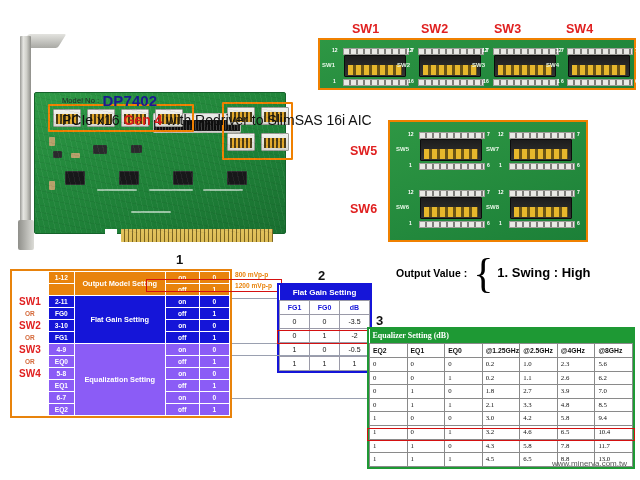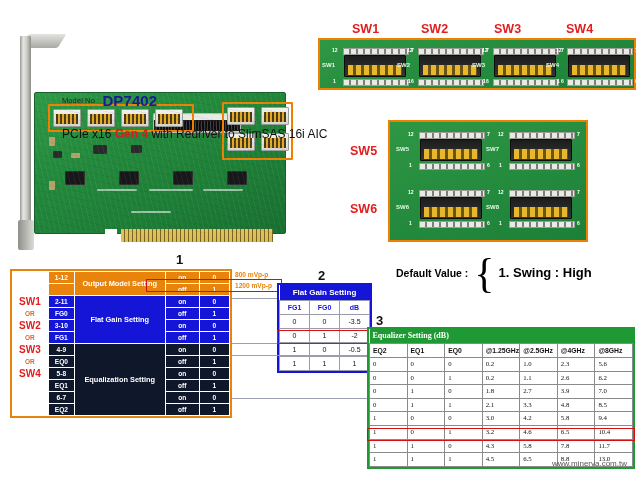--- a/index.html
+++ b/index.html
@@ -76,21 +76,21 @@
   .chip{ position:absolute; background:#18181a; border:1px solid #2e2e30; border-radius:1px; }
   .chip.small{ background:#2a2a2c; }
   .silk{ position:absolute; background:rgba(255,255,255,.55); height:2px; border-radius:1px;}
   .cap{ position:absolute; background:#b8a06a; border-radius:1px;}
 
   
   #model-block{ position:absolute; left:58px; top:58px; }
   #model-line1{ font-size:11px; letter-spacing:.1px; white-space:nowrap;}
   #model-no-label{ font-size:7.5px; color:#222; vertical-align:3px; }
   #model-no-value{ font-size:15px; font-weight:bold; color:#1b1b8f; }
-  #model-line2{ font-size:12px; color:#111; margin-top:18px; white-space:nowrap;}
+  #model-line2{ font-size:14px; color:#111; margin-top:3px; white-space:nowrap;}
   .gen-red{ color:#d81c1c; font-weight:bold; }
 
   
   #sw-panel-top{
     position:absolute; left:318px; top:38px; width:318px; height:52px;
     background:linear-gradient(160deg,#2e9744,#1c8038);
     border:2px solid #F08000;
   }
   #sw-panel-bottom{
     position:absolute; left:388px; top:120px; width:200px; height:122px;
@@ -144,21 +144,21 @@
   #table1{ border-collapse:collapse; width:100%; table-layout:fixed; }
   #table1 td{
     font-size:6.6px; color:#fff; text-align:center; font-weight:bold;
     border:1px solid #ffffff; padding:0; height:11px; line-height:11px;
   }
   .c-swname{ background:#fff !important; color:#e02020 !important; width:36px;
              font-size:10px !important; border:none !important; }
   .c-or{ background:#fff !important; color:#d4693a !important; font-size:6.5px !important; border:none !important;}
   .c-orange{ background:#E8830C; }
   .c-blue{ background:#1515D8; }
-  .c-green{ background:#0f172a; }
+  .c-green{ background:#8b5cf6; }
   .col-pin{ width:26px; }
   .col-desc{ width:90px; font-size:7.4px !important; }
   .col-state{ width:34px; }
   .col-bit{ width:30px; }
 
   
   #swing-vals{ position:absolute; left:232px; top:269px; width:50px; }
   #swing-vals div{
     font-size:6.6px; color:#E8830C; font-weight:bold; height:11px; line-height:11px;
     padding-left:3px; white-space:nowrap;
@@ -395,21 +395,21 @@
       <div class="pinrow b"></div>
       <div class="dipbody">
         <div class="onlab">ON</div>
         <div class="sablab">SAB</div>
       </div>
       <div class="silkname" style="left:-24px; top:14px;">SW8</div>
     </div>
   </div>
 
   <div id="default-block">
-    <div id="default-label">Default Value :</div>
+    <div id="default-label">Output Value :</div>
     <div id="default-brace">{</div>
     <div id="default-list">
       <div>1. Swing : High</div>
     </div>
   </div>
 
   <div class="tbl-num" style="left:176px; top:252px;">1</div>
   <div class="tbl-num" style="left:318px; top:268px;">2</div>
   <div class="tbl-num" style="left:376px; top:313px;">3</div>
 

